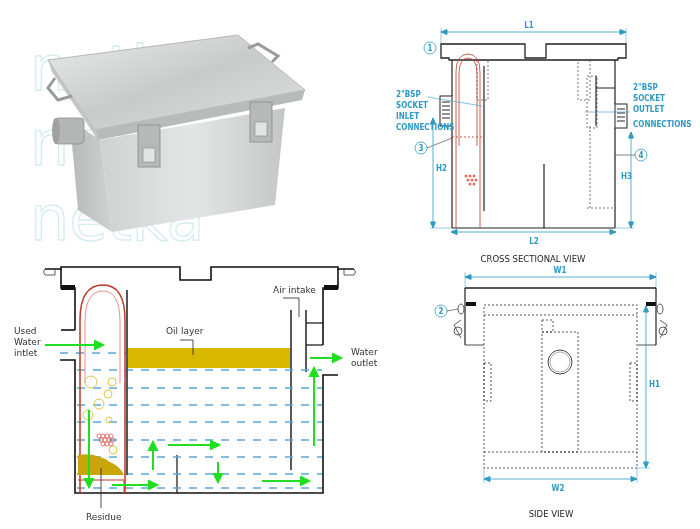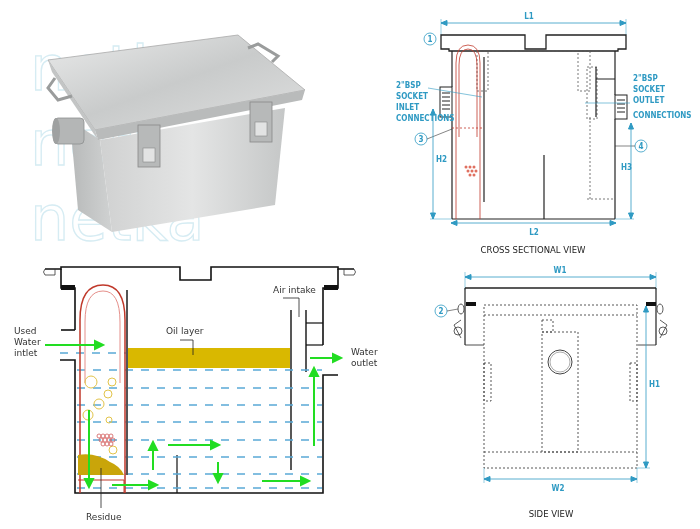--- a/index.html
+++ b/index.html
@@ -53,21 +53,21 @@
       <rect x="143" y="148" width="12" height="14" fill="#e2e3e3" stroke="#888" stroke-width="0.6"></rect>
       <rect x="250" y="102" width="22" height="40" fill="#b7b9b9" stroke="#888" stroke-width="0.8"></rect>
       <rect x="255" y="122" width="12" height="14" fill="#e2e3e3" stroke="#888" stroke-width="0.6"></rect>
 
       <rect x="54" y="118" width="30" height="26" rx="4" fill="#b4b6b6" stroke="#8d8f8f" stroke-width="0.8"></rect>
       <ellipse cx="56" cy="131" rx="4" ry="13" fill="#9fa1a1"></ellipse>
     </g>
   </svg>
 </div>
 
-<div class="panel" style="left:380px;top:7px;width:320px;height:255px;">
+<div class="panel" style="left:380px;top:16px;width:320px;height:255px;">
   <svg width="320" height="255" viewBox="380 0 320 255">
 
     <g stroke="#2f9ac3" fill="#2f9ac3">
       <line x1="441" y1="16" x2="626" y2="16" stroke-width="0.8"></line>
       <polygon points="441,16 447,13.5 447,18.5"></polygon>
       <polygon points="626,16 620,13.5 620,18.5"></polygon>
       <line x1="441" y1="12" x2="441" y2="28" stroke-width="0.5"></line>
       <line x1="626" y1="12" x2="626" y2="28" stroke-width="0.5"></line>
     </g>
     <text class="lbl-blue" x="529" y="12" text-anchor="middle">L1</text>

